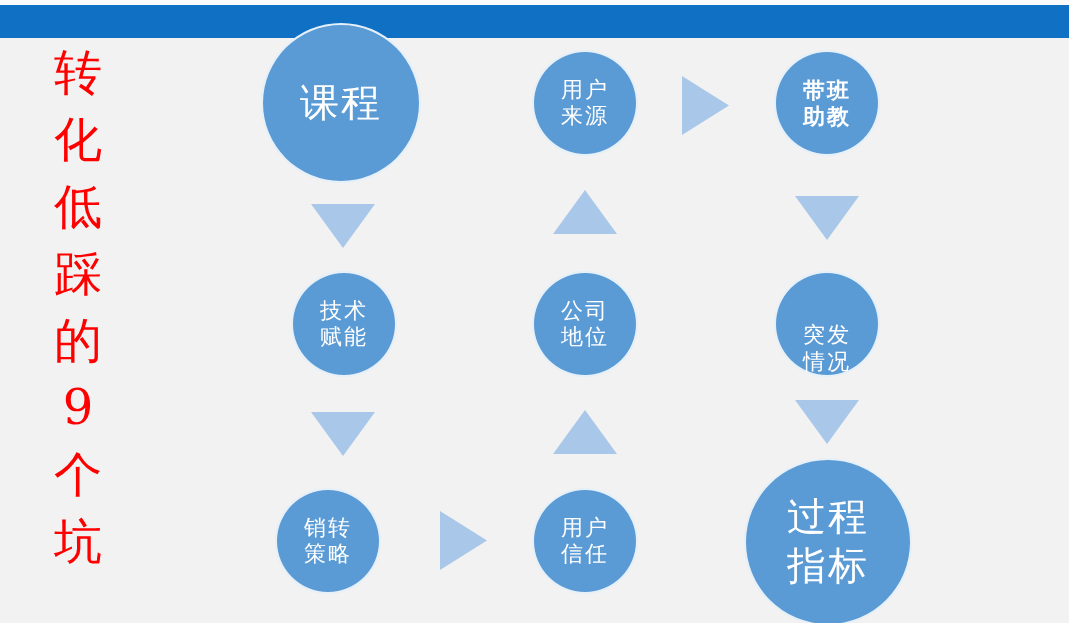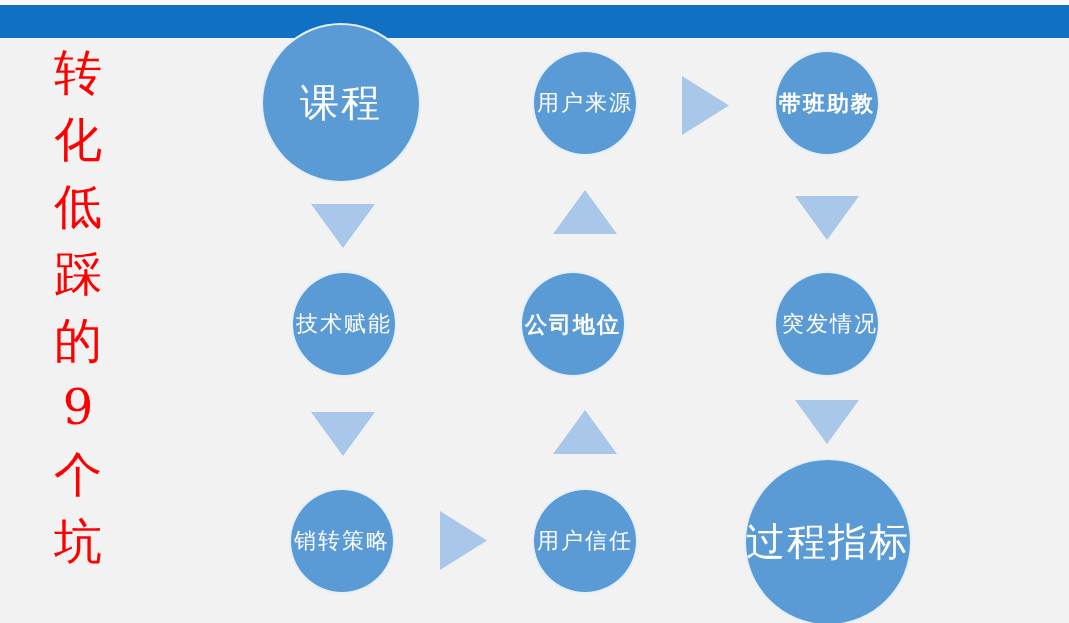--- a/index.html
+++ b/index.html
@@ -38,35 +38,35 @@
     font-weight: 400;
   }
   
   .circle {
     position: absolute;
     border-radius: 50%;
     background: #5B9BD5;
     border: 2px solid rgba(255,255,255,0.85);
     color: #FFFFFF;
     display: flex;
-    flex-direction: row;
+    flex-direction: column;
     align-items: center;
     justify-content: center;
     text-align: center;
     letter-spacing: 2px;
   }
   .circle.small { width: 106px; height: 106px; font-size: 22px; line-height: 1.2; }
   .circle.large { font-size: 39px; line-height: 1.25; }
   #node-course-design   { left: 261px; top: 23px;  width: 160px; height: 160px; }
   #node-user-source     { left: 532px; top: 50px; }
   #node-class-assistant { left: 774px; top: 50px; font-weight: bold; }
   #node-tech-enablement { left: 291px; top: 271px; }
-  #node-company-status  { left: 520px; top: 271px; font-weight: bold; }
+  #node-company-status  { left: 532px; top: 271px; }
   #node-emergency       { left: 774px; top: 271px; justify-content: flex-end; }
-  #node-sales-strategy  { left: 289px; top: 488px; }
+  #node-sales-strategy  { left: 275px; top: 488px; }
   #node-user-trust      { left: 532px; top: 488px; }
   #node-process-metrics { left: 744px; top: 458px; width: 168px; height: 168px; }
   
   .arrow { position: absolute; background: #A9C7E8; }
   .arrow.down  { width: 64px; height: 44px; clip-path: polygon(0 0, 100% 0, 50% 100%); }
   .arrow.up    { width: 64px; height: 44px; clip-path: polygon(50% 0, 0 100%, 100% 100%); }
   .arrow.right { width: 47px; height: 59px; clip-path: polygon(0 0, 100% 50%, 0 100%); }
   #arrow-1 { left: 311px; top: 204px; }
   #arrow-2 { left: 311px; top: 412px; }
   #arrow-3 { left: 440px; top: 511px; }

